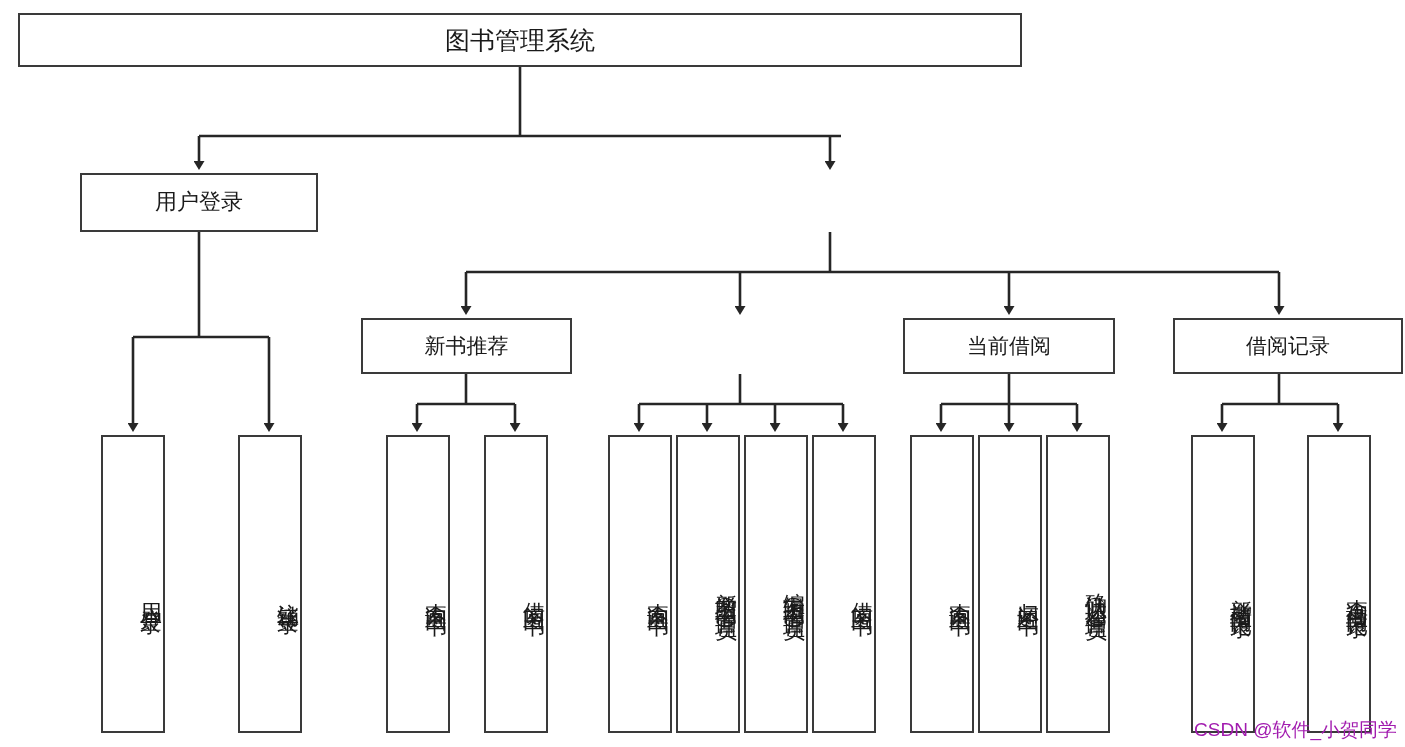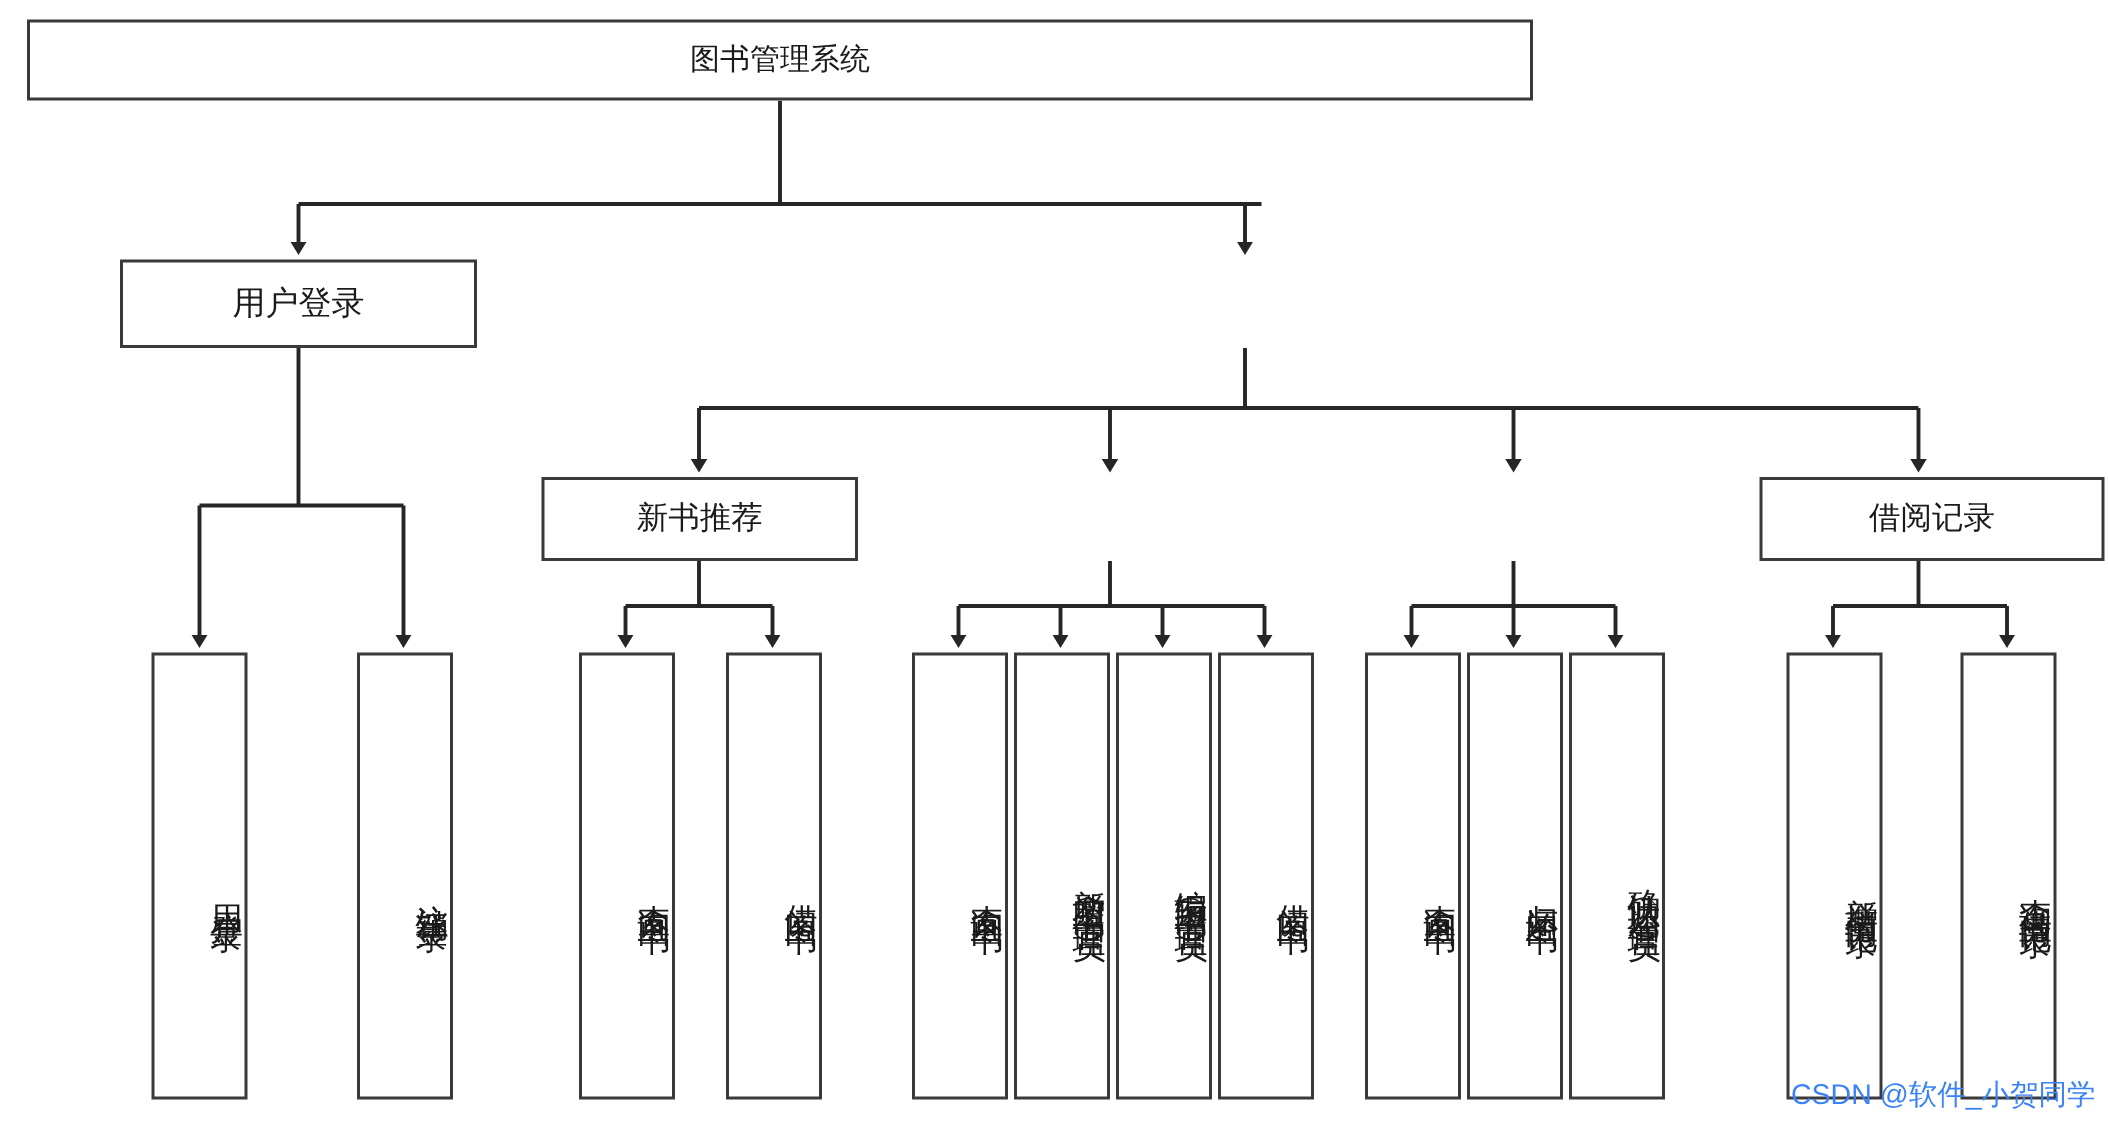--- a/index.html
+++ b/index.html
@@ -31,21 +31,21 @@
     box-sizing: border-box;
     background: #ffffff;
     border: 2px solid #3a3a3a;
     display: flex;
     align-items: center;
     justify-content: center;
     color: #1a1a1a;
     z-index: 2;
   }
   .node.root {
-    font-size: 20px;
+    font-size: 25px;
   }
   .node.lvl1 {
     font-size: 22px;
   }
   .node.lvl2 {
     font-size: 21px;
   }
   .node.leaf {
     font-size: 22px;
     writing-mode: vertical-rl;
@@ -58,21 +58,21 @@
   .node .label {
     display: block;
     white-space: nowrap;
     line-height: 1.12;
   }
   #watermark {
     position: absolute;
     right: 8px;
     bottom: 4px;
     font-size: 19px;
-    color: #3b82f6;
+    color: #a21caf;
     white-space: nowrap;
     z-index: 5;
   }
 </style>
 </head>
 <body>
 
 <div id="canvas">
 
   <svg id="edges" viewBox="0 0 1405 747" xmlns="http://www.w3.org/2000/svg">
@@ -129,20 +129,23 @@
     <span class="label">图书管理系统</span>
   </div>
 
   <div class="node lvl1" style="left:80px; top:173px; width:238px; height:59px;">
     <span class="label">用户登录</span>
   </div>
 
   <div class="node lvl2" style="left:361px; top:318px; width:211px; height:56px;">
     <span class="label">新书推荐</span>
   </div>
+  <div class="node lvl2" style="left:903px; top:318px; width:212px; height:56px;">
+    <span class="label">当前借阅</span>
+  </div>
   <div class="node lvl2" style="left:1173px; top:318px; width:230px; height:56px;">
     <span class="label">借阅记录</span>
   </div>
 
   <div class="node leaf" style="left:101px; top:435px; width:64px; height:298px;">
     <span class="label">用户登录</span>
   </div>
   <div class="node leaf" style="left:238px; top:435px; width:64px; height:298px;">
     <span class="label">注销登录</span>
   </div>

